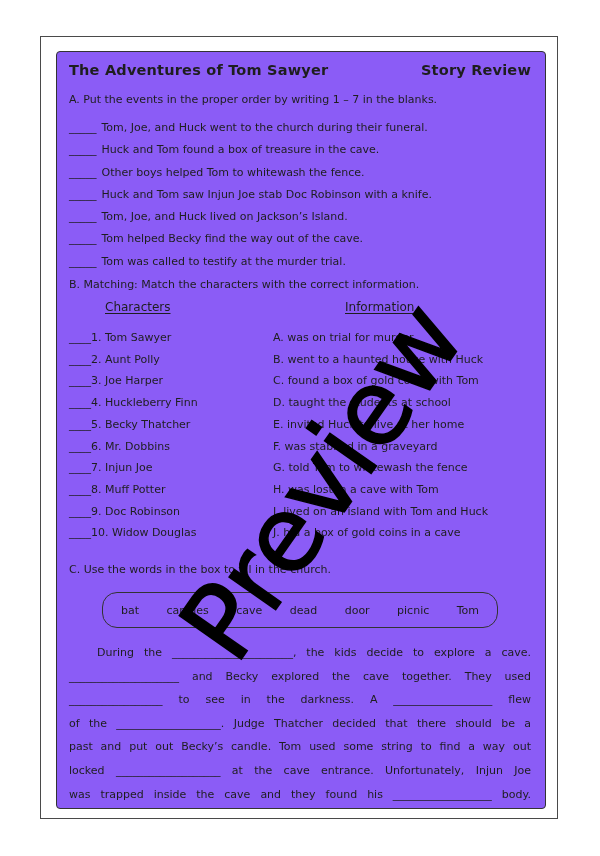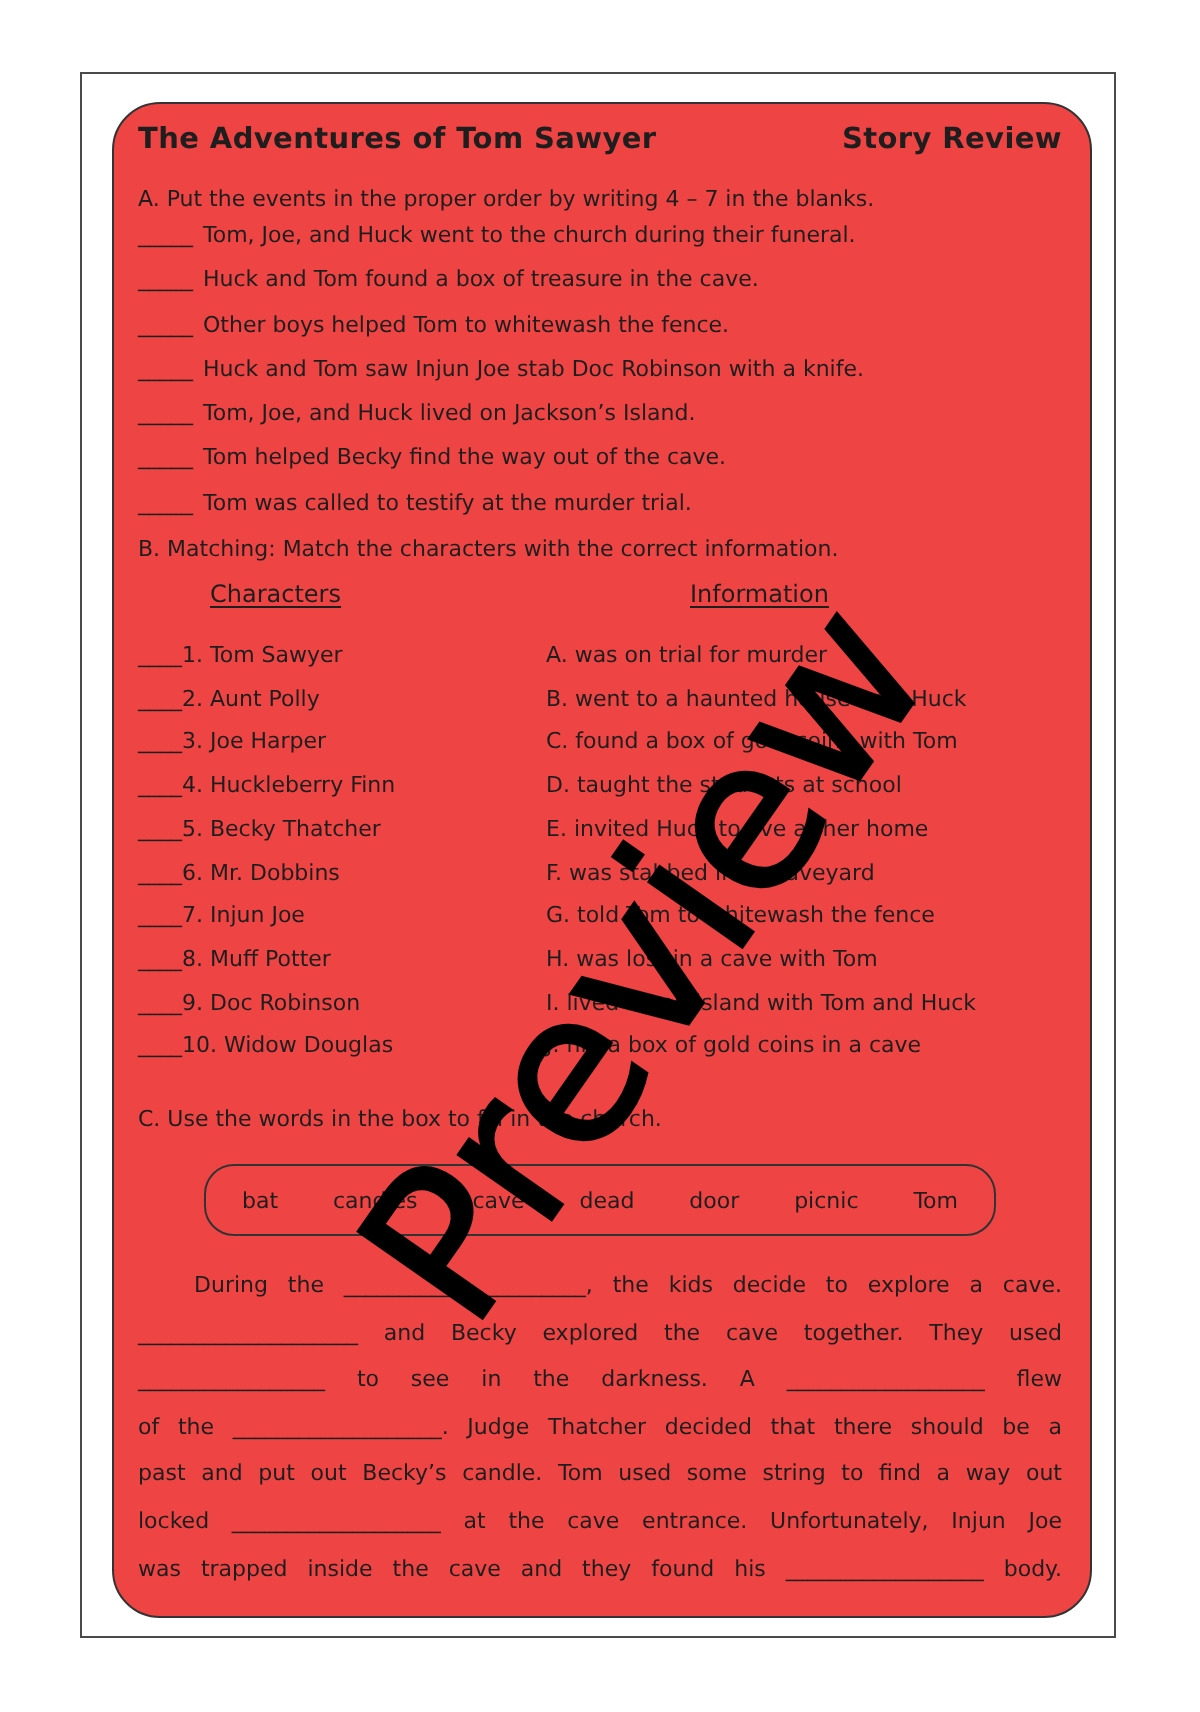--- a/index.html
+++ b/index.html
@@ -20,45 +20,45 @@
     width: 518px; height: 783px;
     border: 1.5px solid #4a4a4a;
     background: #fff;
   }
   
   .frame {
     position: absolute;
     left: 15px; top: 14px;
     width: 490px; height: 758px;
     border: 1.8px solid #333;
-    border-radius: 24px;
+    border-radius: 4px;
     padding: 8px 14px 0 12px;
     overflow: hidden;
-    background: #ef4444;
+    background: #8b5cf6;
   }
 
   .ws-header {
     display: flex;
     justify-content: space-between;
     align-items: baseline;
     font-weight: bold;
     font-size: 14.5px;
     line-height: 20px;
     letter-spacing: 0.2px;
   }
 
   .sec-heading {
     font-size: 11px;
     line-height: 15px;
   }
   .secA-heading { margin-top: 12px; }
   .secB-heading { margin-top: 4px; }
   .secC-heading { margin-top: 18px; }
 
-  .a-items { margin-top: 0; }
+  .a-items { margin-top: 10px; }
   .a-item {
     font-size: 11px;
     line-height: 22.3px;
     white-space: nowrap;
   }
   .blank { letter-spacing: 0; color: #1e1e1e; }
   .a-item .blank { margin-right: 5px; }
 
   .b-headers {
     display: grid;
@@ -120,21 +120,21 @@
 
 <div class="canvas">
   <div class="sheet">
     <div class="frame">
 
       <div class="ws-header">
         <span>The Adventures of Tom Sawyer</span>
         <span>Story Review</span>
       </div>
 
-      <div class="sec-heading secA-heading">A. Put the events in the proper order by writing 4 – 7 in the blanks.</div>
+      <div class="sec-heading secA-heading">A. Put the events in the proper order by writing 1 – 7 in the blanks.</div>
 
       <div class="a-items">
           <div class="a-item">
           <span class="blank">_____</span><span>Tom, Joe, and Huck went to the church during their funeral.</span>
         </div>
           <div class="a-item">
           <span class="blank">_____</span><span>Huck and Tom found a box of treasure in the cave.</span>
         </div>
           <div class="a-item">
           <span class="blank">_____</span><span>Other boys helped Tom to whitewash the fence.</span>

